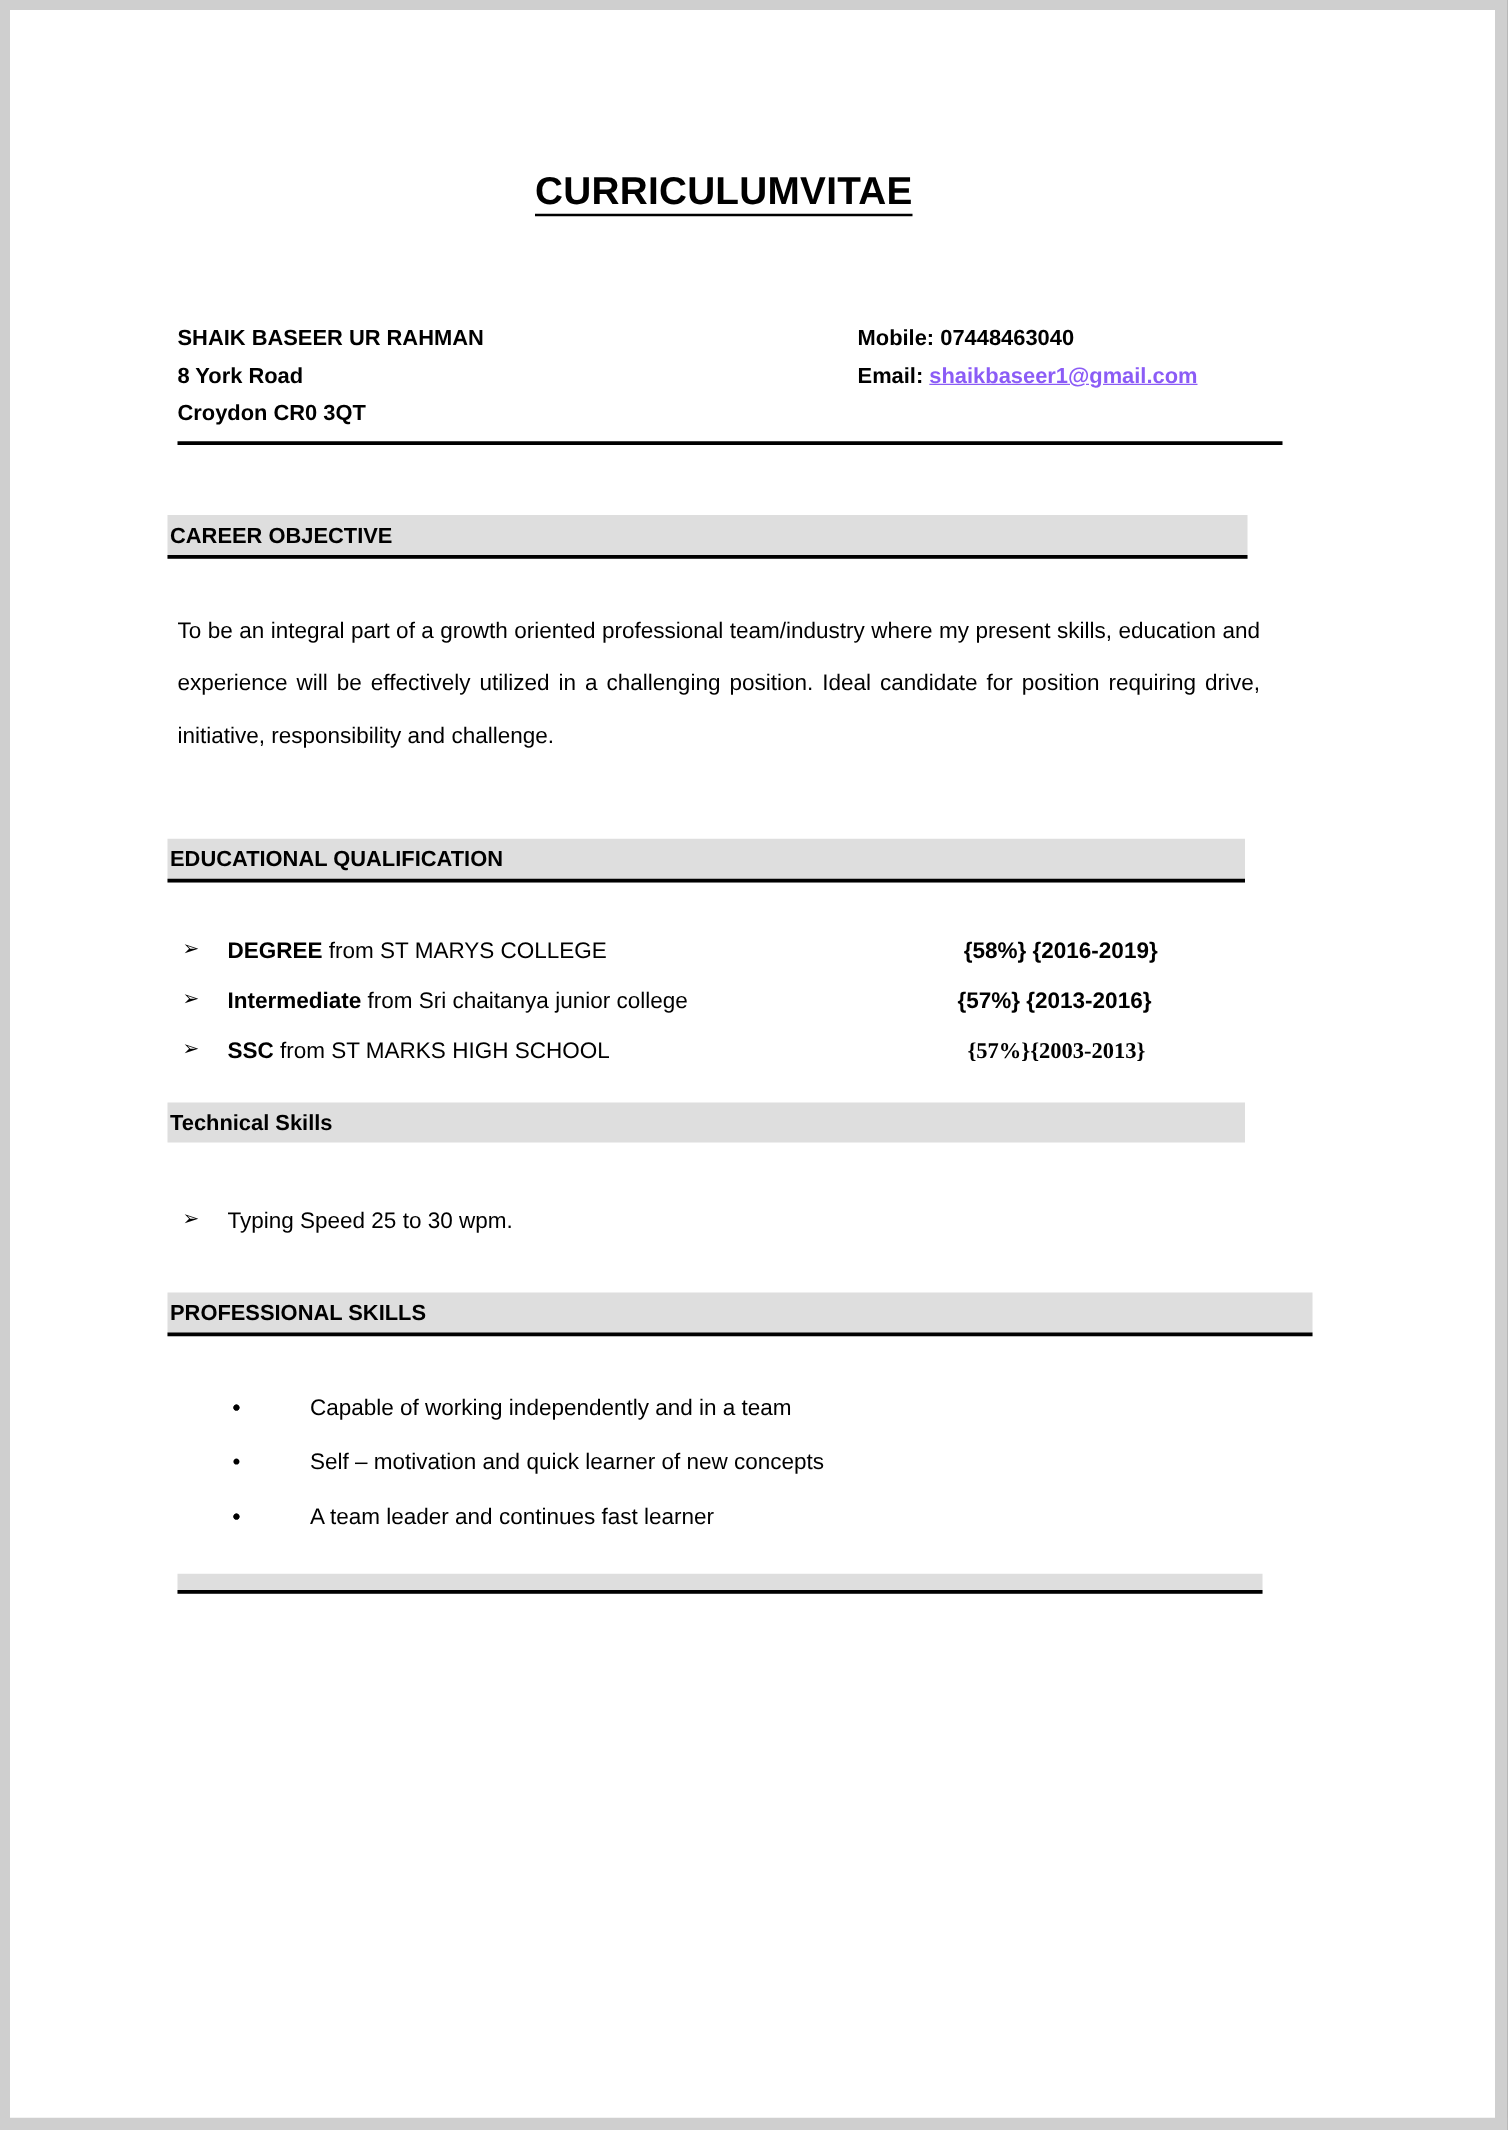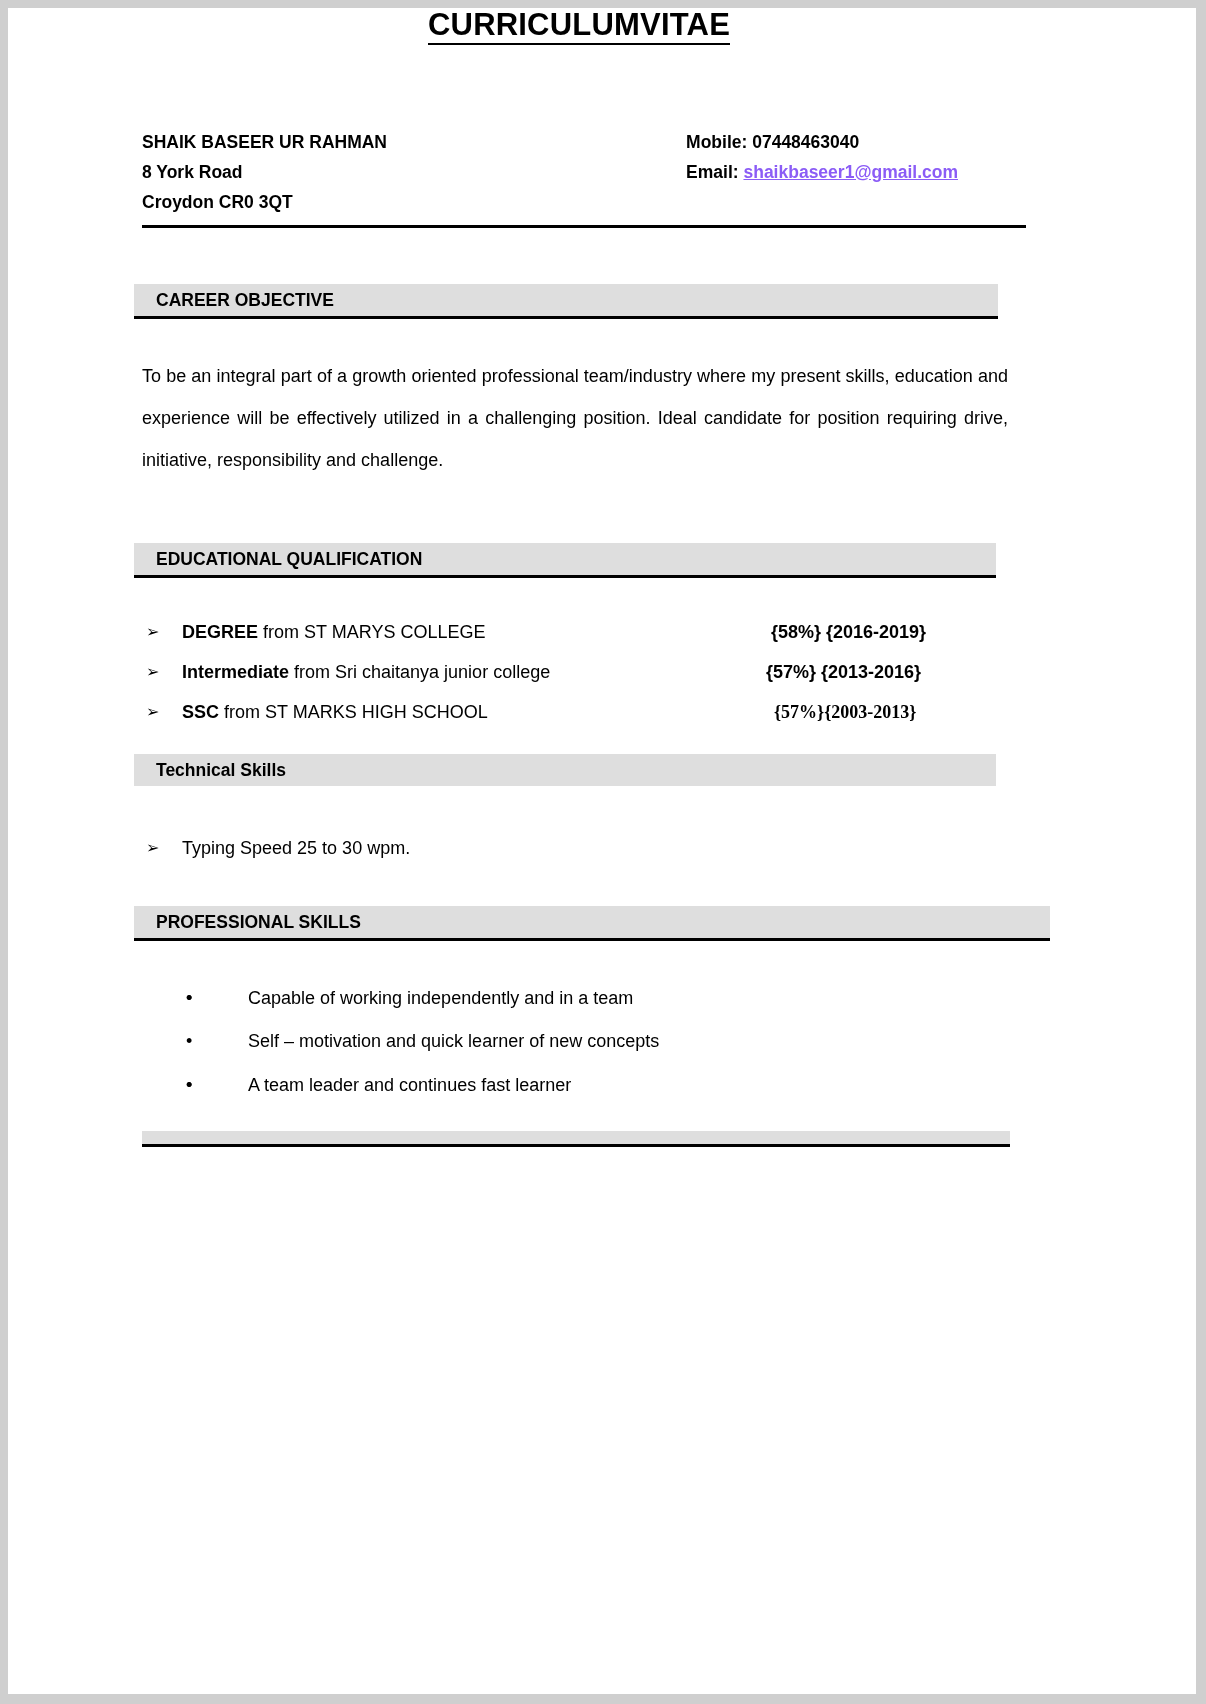--- a/index.html
+++ b/index.html
@@ -42,20 +42,21 @@
     position: absolute;
     left: 126px;
     top: 0;
     width: 890px;
     font-stretch: condensed;
   }
 
   
   .title-wrap {
     text-align: center;
+    padding-top: 128px;
   }
   .title {
     display: inline-block;
     font-size: 31px;
     font-weight: bold;
     letter-spacing: 0.2px;
     color: #000;
     border-bottom: 2.5px solid #000;
     padding-bottom: 1px;
     line-height: 1.1;
@@ -93,21 +94,21 @@
     margin-left: 8px;
     width: 884px;
     height: 2.5px;
     background: #000;
   }
 
   
   .sec-head {
     background: #dedede;
     border-bottom: 3px solid #000;
-    padding: 5px 0 5px 22px;
+    padding: 5px 0 5px 2px;
     font-size: 17.5px;
     font-weight: bold;
     color: #000;
     line-height: 22px;
     box-sizing: border-box;
   }
   .sec-head.no-border { border-bottom: none; }
   .sec-head.w-main { width: 864px; }
   .sec-head.w-edu  { width: 862px; }
   .sec-head.w-tech { width: 862px; }

